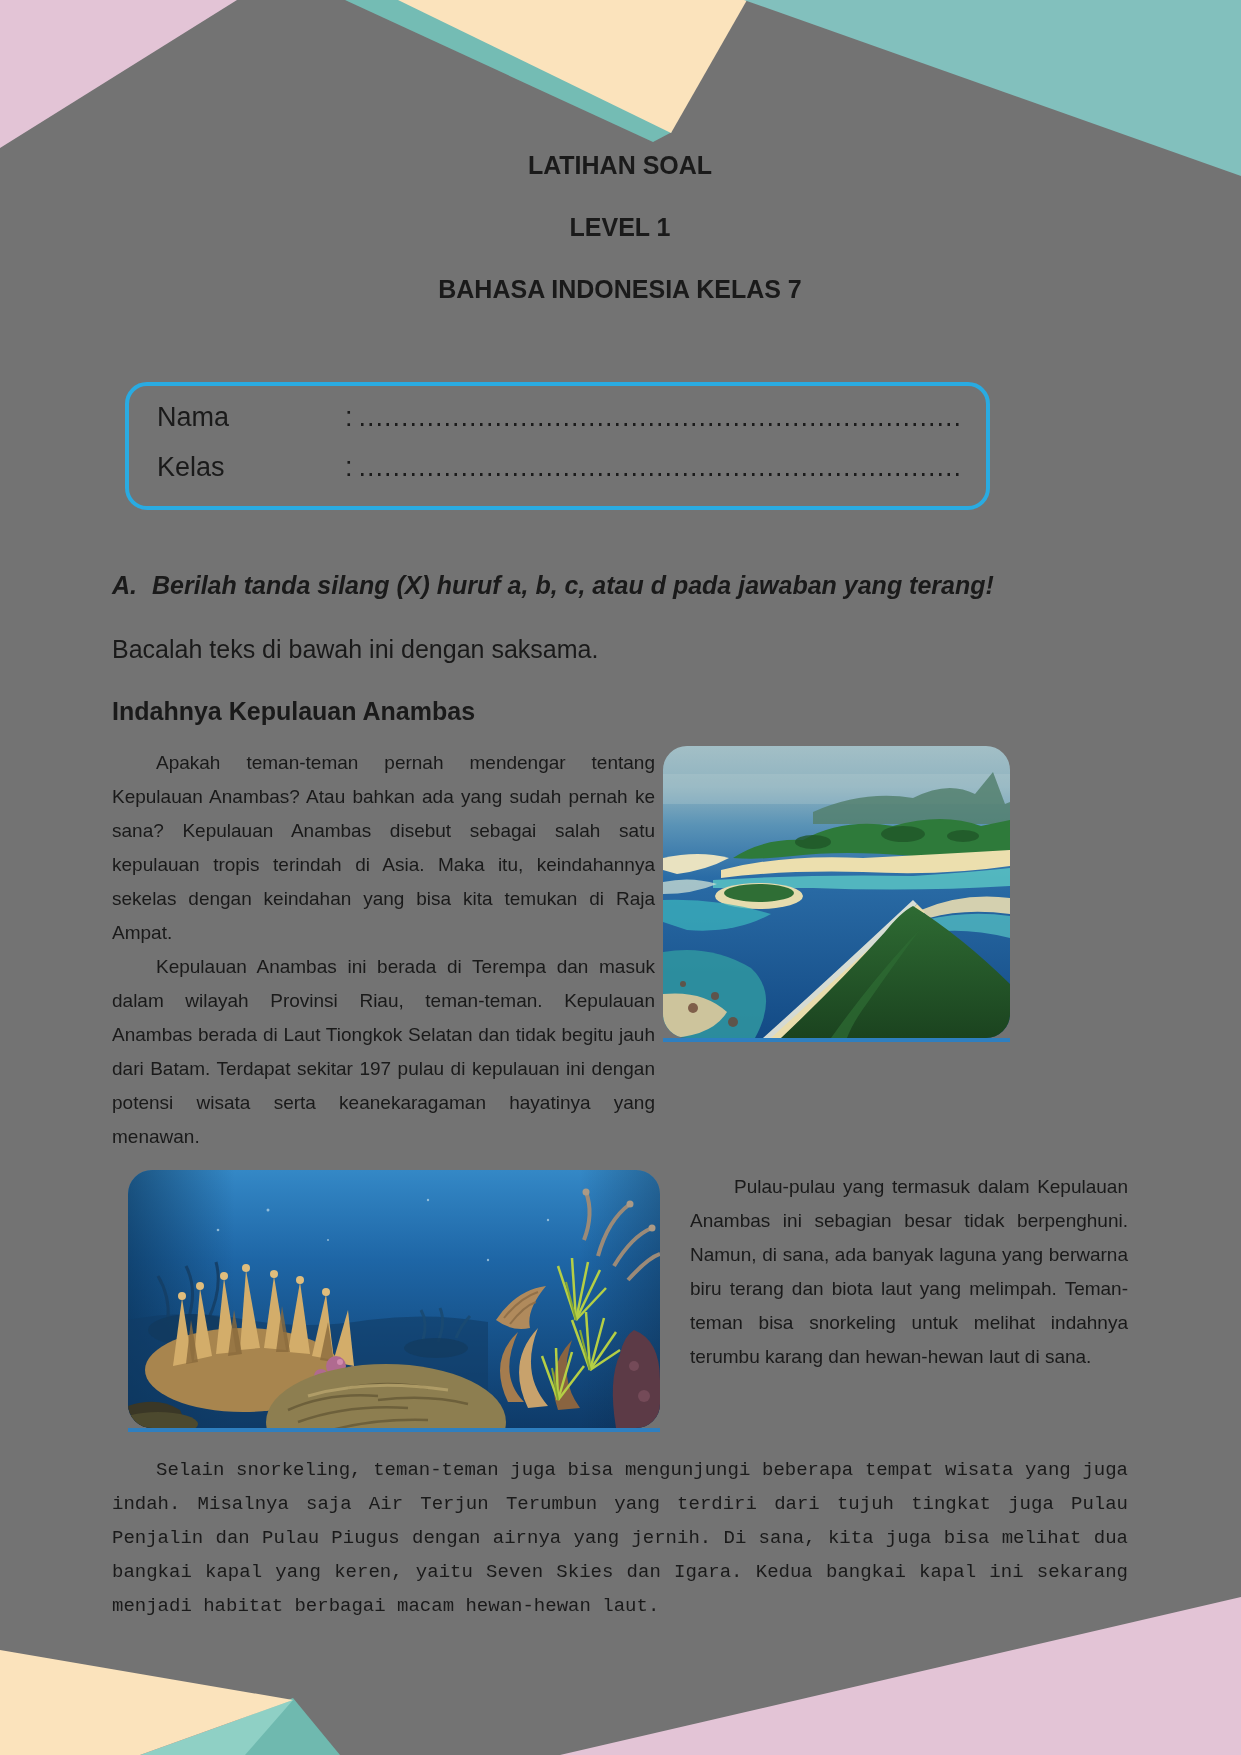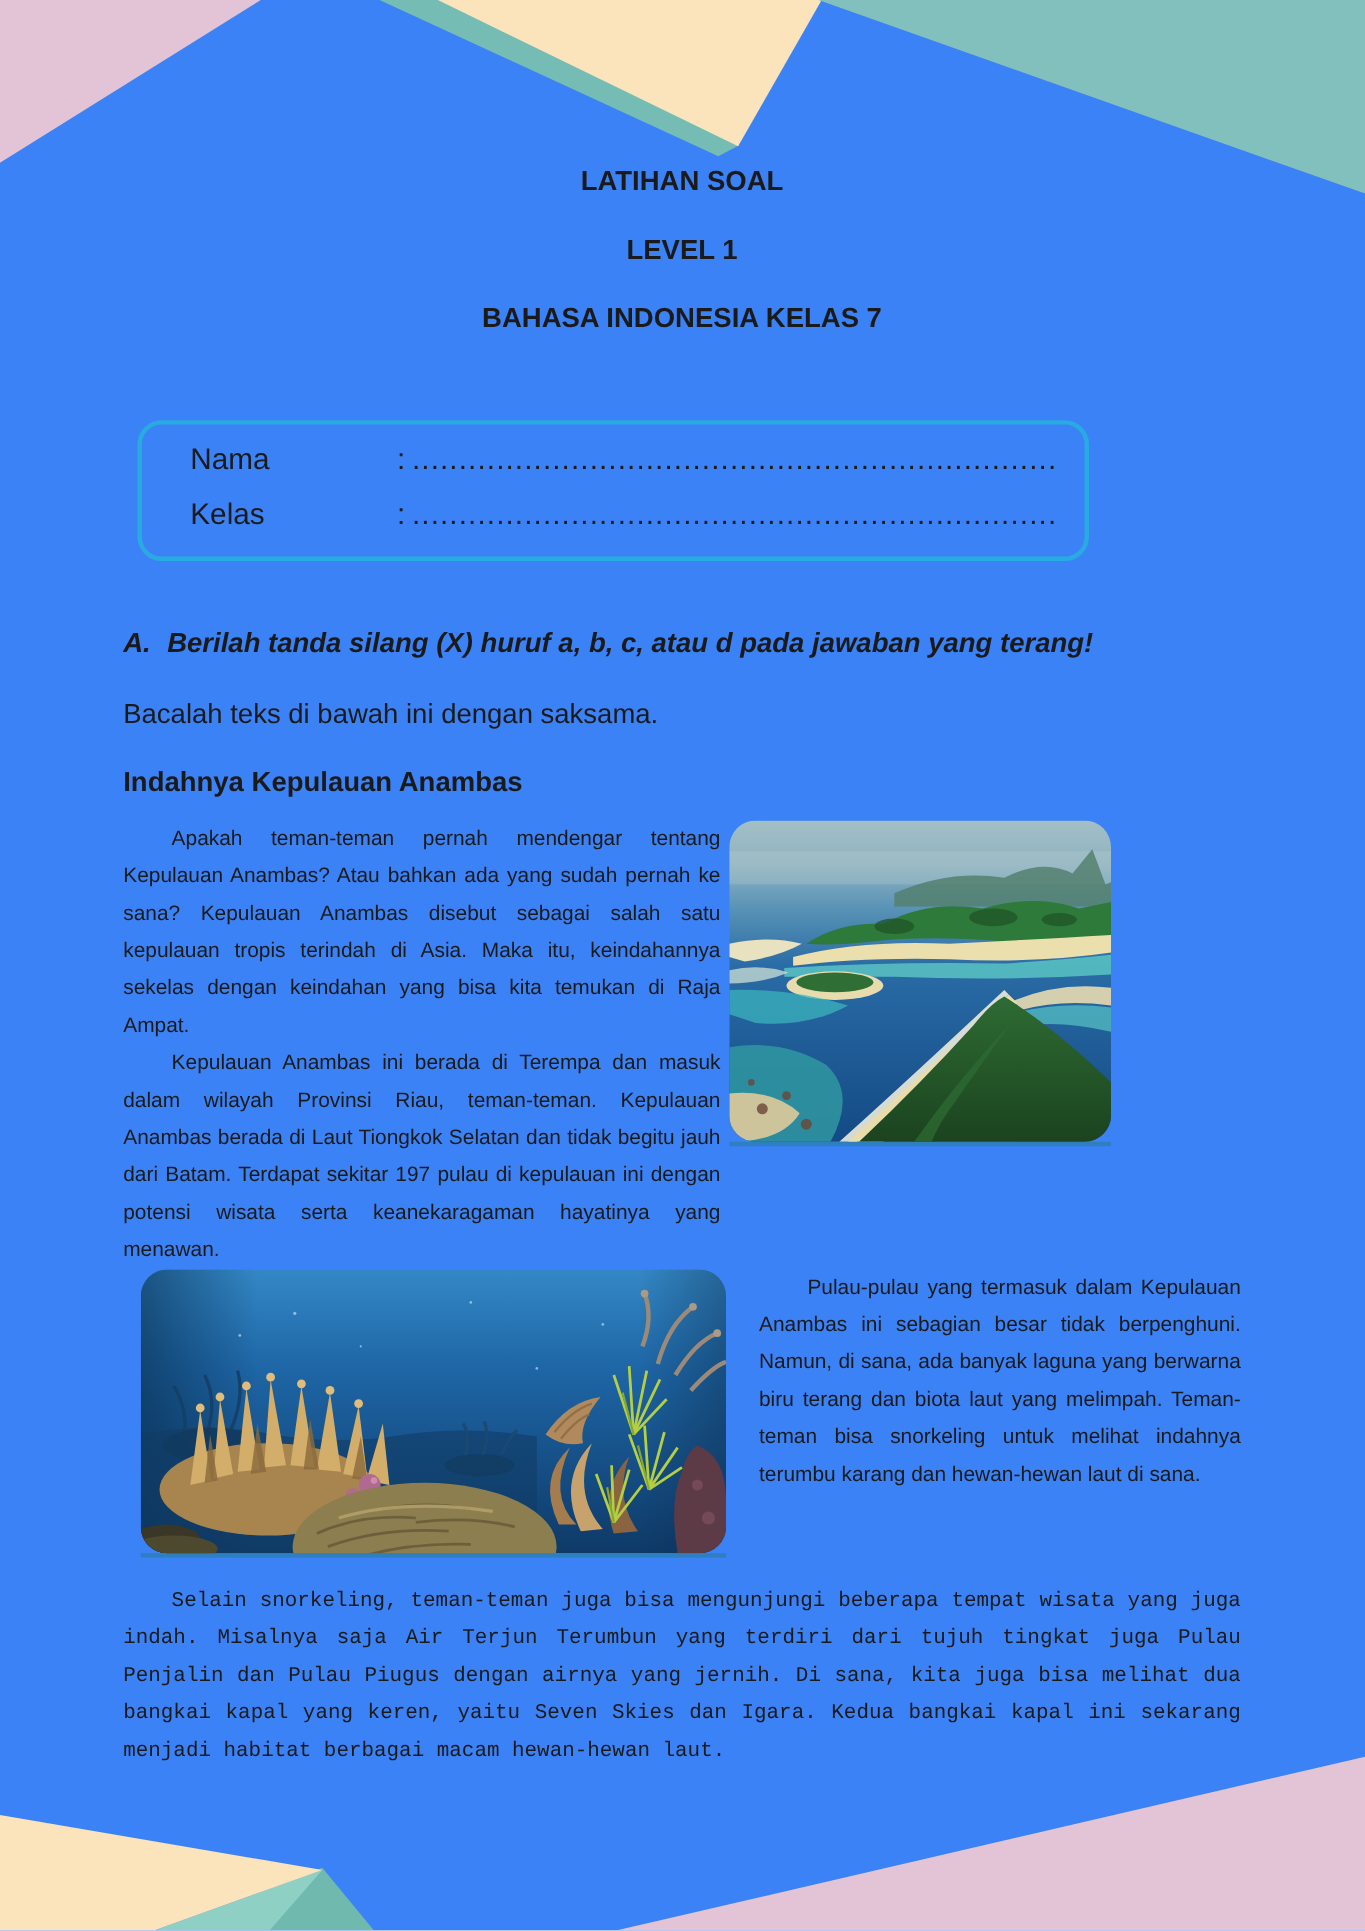--- a/index.html
+++ b/index.html
@@ -1,39 +1,39 @@
 <!DOCTYPE html>
 <html><head>
 <meta charset="utf-8">
 <style>
   html,body{margin:0;padding:0;background:#ffffff;}
   #page{
     position:relative;
     width:1241px;height:1755px;
-    background:#3b82f6;
+    background:#737373;
     overflow:hidden;
     font-family:"Liberation Sans","DejaVu Sans",sans-serif;
     color:#1a1a1a;
   }
   #decor{position:absolute;left:0;top:0;z-index:0;pointer-events:none;}
   #content{position:absolute;left:112px;top:0;width:1016px;z-index:1;}
 
   .doc-heading{ text-align:center; font-weight:bold; font-size:25px; line-height:34px; }
   .doc-heading .hline{margin-bottom:28px;}
   .doc-heading{margin-top:148px;}
 
   .id-box{
     margin-top:76px;
     margin-left:13px;
     width:865px;
     box-sizing:border-box;
     height:128px;
     border:4px solid #29ABE2;
     border-radius:22px;
-    padding:16px 24px 0 44px;
+    padding:16px 24px 0 28px;
   }
   .id-row{
     display:flex;
     align-items:baseline;
     height:50px;
     font-size:27px;
     white-space:nowrap;
     overflow:hidden;
   }
   .id-label{flex:0 0 188px;}
@@ -172,21 +172,21 @@
             <path d="M108,292 Q160,244 236,176 L254,158 L262,166 Q216,210 176,252 Q148,278 140,292 Z" fill="#e9dcab"></path>
             <path d="M118,292 Q175,238 222,186 Q238,166 250,160 Q298,190 347,238 L347,292 Z" fill="url(#mtnG)"></path>
             <path d="M168,292 Q205,240 245,196 Q255,186 258,182 Q230,220 205,256 Q190,276 184,292 Z" fill="#2e6b33" opacity="0.75"></path>
           </svg>
         </span>
       </div>
       <p class="p1">Apakah teman-teman pernah mendengar tentang Kepulauan Anambas? Atau bahkan ada yang sudah pernah ke sana? Kepulauan Anambas disebut sebagai salah satu kepulauan tropis terindah di Asia. Maka itu, keindahannya sekelas dengan keindahan yang bisa kita temukan di Raja Ampat.</p>
       <p class="p2">Kepulauan Anambas ini berada di Terempa dan masuk dalam wilayah Provinsi Riau, teman-teman. Kepulauan Anambas berada di Laut Tiongkok Selatan dan tidak begitu jauh dari Batam. Terdapat sekitar 197 pulau di kepulauan ini dengan potensi wisata serta keanekaragaman hayatinya yang menawan.</p>
     </div>
 
-    <div class="passage block" style="margin-top:0;">
+    <div class="passage block" style="margin-top:16px;">
       <div class="float-left-img">
         <span class="photo-wrap">
           <svg role="img" width="532" height="258" viewBox="0 0 532 258" aria-label="Foto terumbu karang bawah laut">
             <defs>
               <linearGradient id="waterG" x1="0" y1="0" x2="0" y2="1">
                 <stop offset="0" stop-color="#3488c6"></stop>
                 <stop offset="0.35" stop-color="#1e66a6"></stop>
                 <stop offset="1" stop-color="#0e3a68"></stop>
               </linearGradient>
               <linearGradient id="vigG" x1="0" y1="0" x2="1" y2="0">

